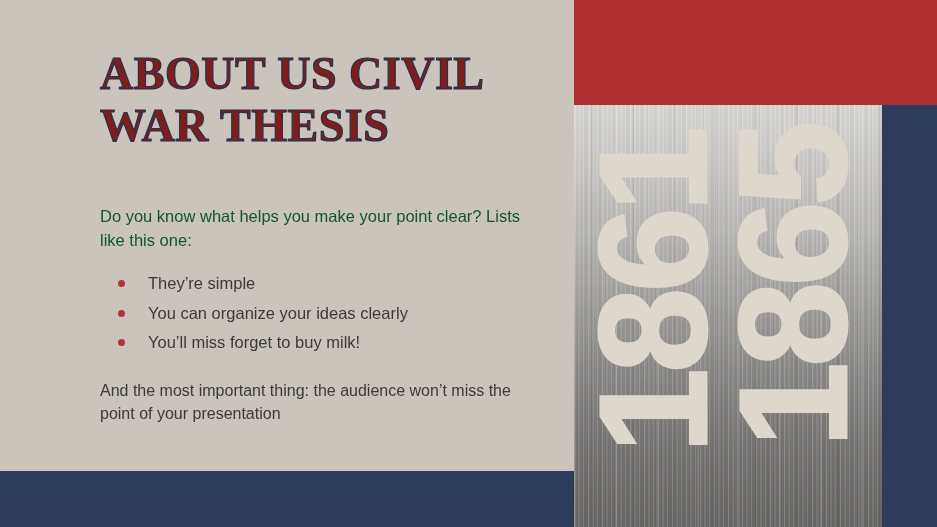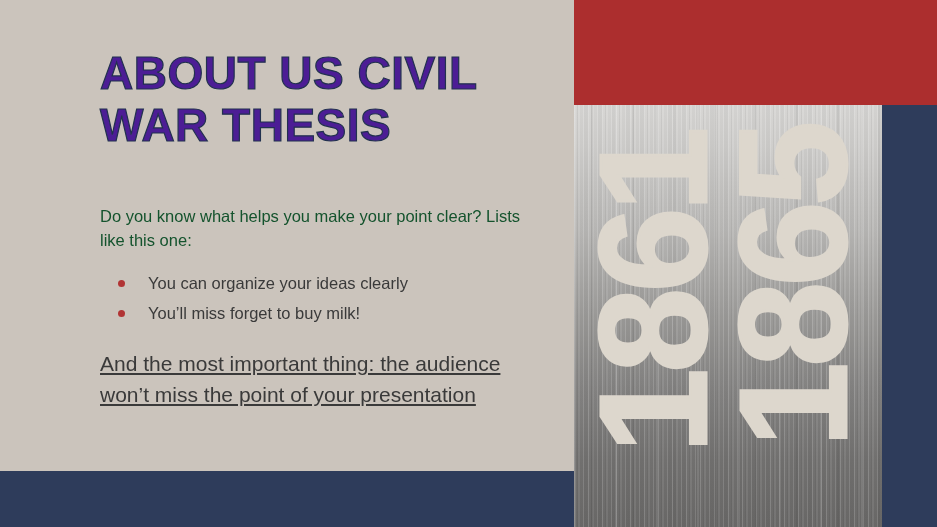--- a/index.html
+++ b/index.html
@@ -127,22 +127,22 @@
   
   .content {
     position: absolute;
     left: 100px;
     top: 0;
     width: 430px;
   }
   .slide-title {
     margin: 0;
     padding-top: 48px;
-    color: #4c1d95;
-    font-family: Liberation Sans, sans-serif;
+    color: #7f1d1d;
+    font-family: Liberation Serif, serif;
     font-weight: bold;
     font-size: 46px;
     line-height: 1.12;
     letter-spacing: 0.5px;
     text-transform: uppercase;
     -webkit-text-stroke: 1.2px #22314F;
   }
   .lead {
     margin: 0;
     padding-top: 54px;
@@ -169,23 +169,22 @@
     top: 7px;
     width: 7px;
     height: 7px;
     border-radius: 50%;
     background: #B13434;
   }
   .outro {
     margin: 0;
     padding-top: 17px;
     color: #3A3A3A;
-    font-size: 21px;
+    font-size: 16px;
     line-height: 1.45;
-    text-decoration: underline;
   }
 </style>
 </head>
 <body>
 
 <div class="slide">
 
   <div class="block-navy-bottom"></div>
   <div class="block-red-top"></div>
   <div class="block-navy-right"></div>
@@ -197,20 +196,24 @@
     <div class="year year-1865">1865</div>
   </div>
 
   <div class="content">
 
     <h1 class="slide-title">About us Civil War Thesis</h1>
 
     <p class="lead">Do you know what helps you make your point clear? Lists like this one:</p>
 
     <ul class="bullet-list">
+      <li>
+        <span class="bullet-dot"></span>
+        <span>They’re simple</span>
+      </li>
       <li>
         <span class="bullet-dot"></span>
         <span>You can organize your ideas clearly</span>
       </li>
       <li>
         <span class="bullet-dot"></span>
         <span>You’ll miss forget to buy milk!</span>
       </li>
     </ul>
 

